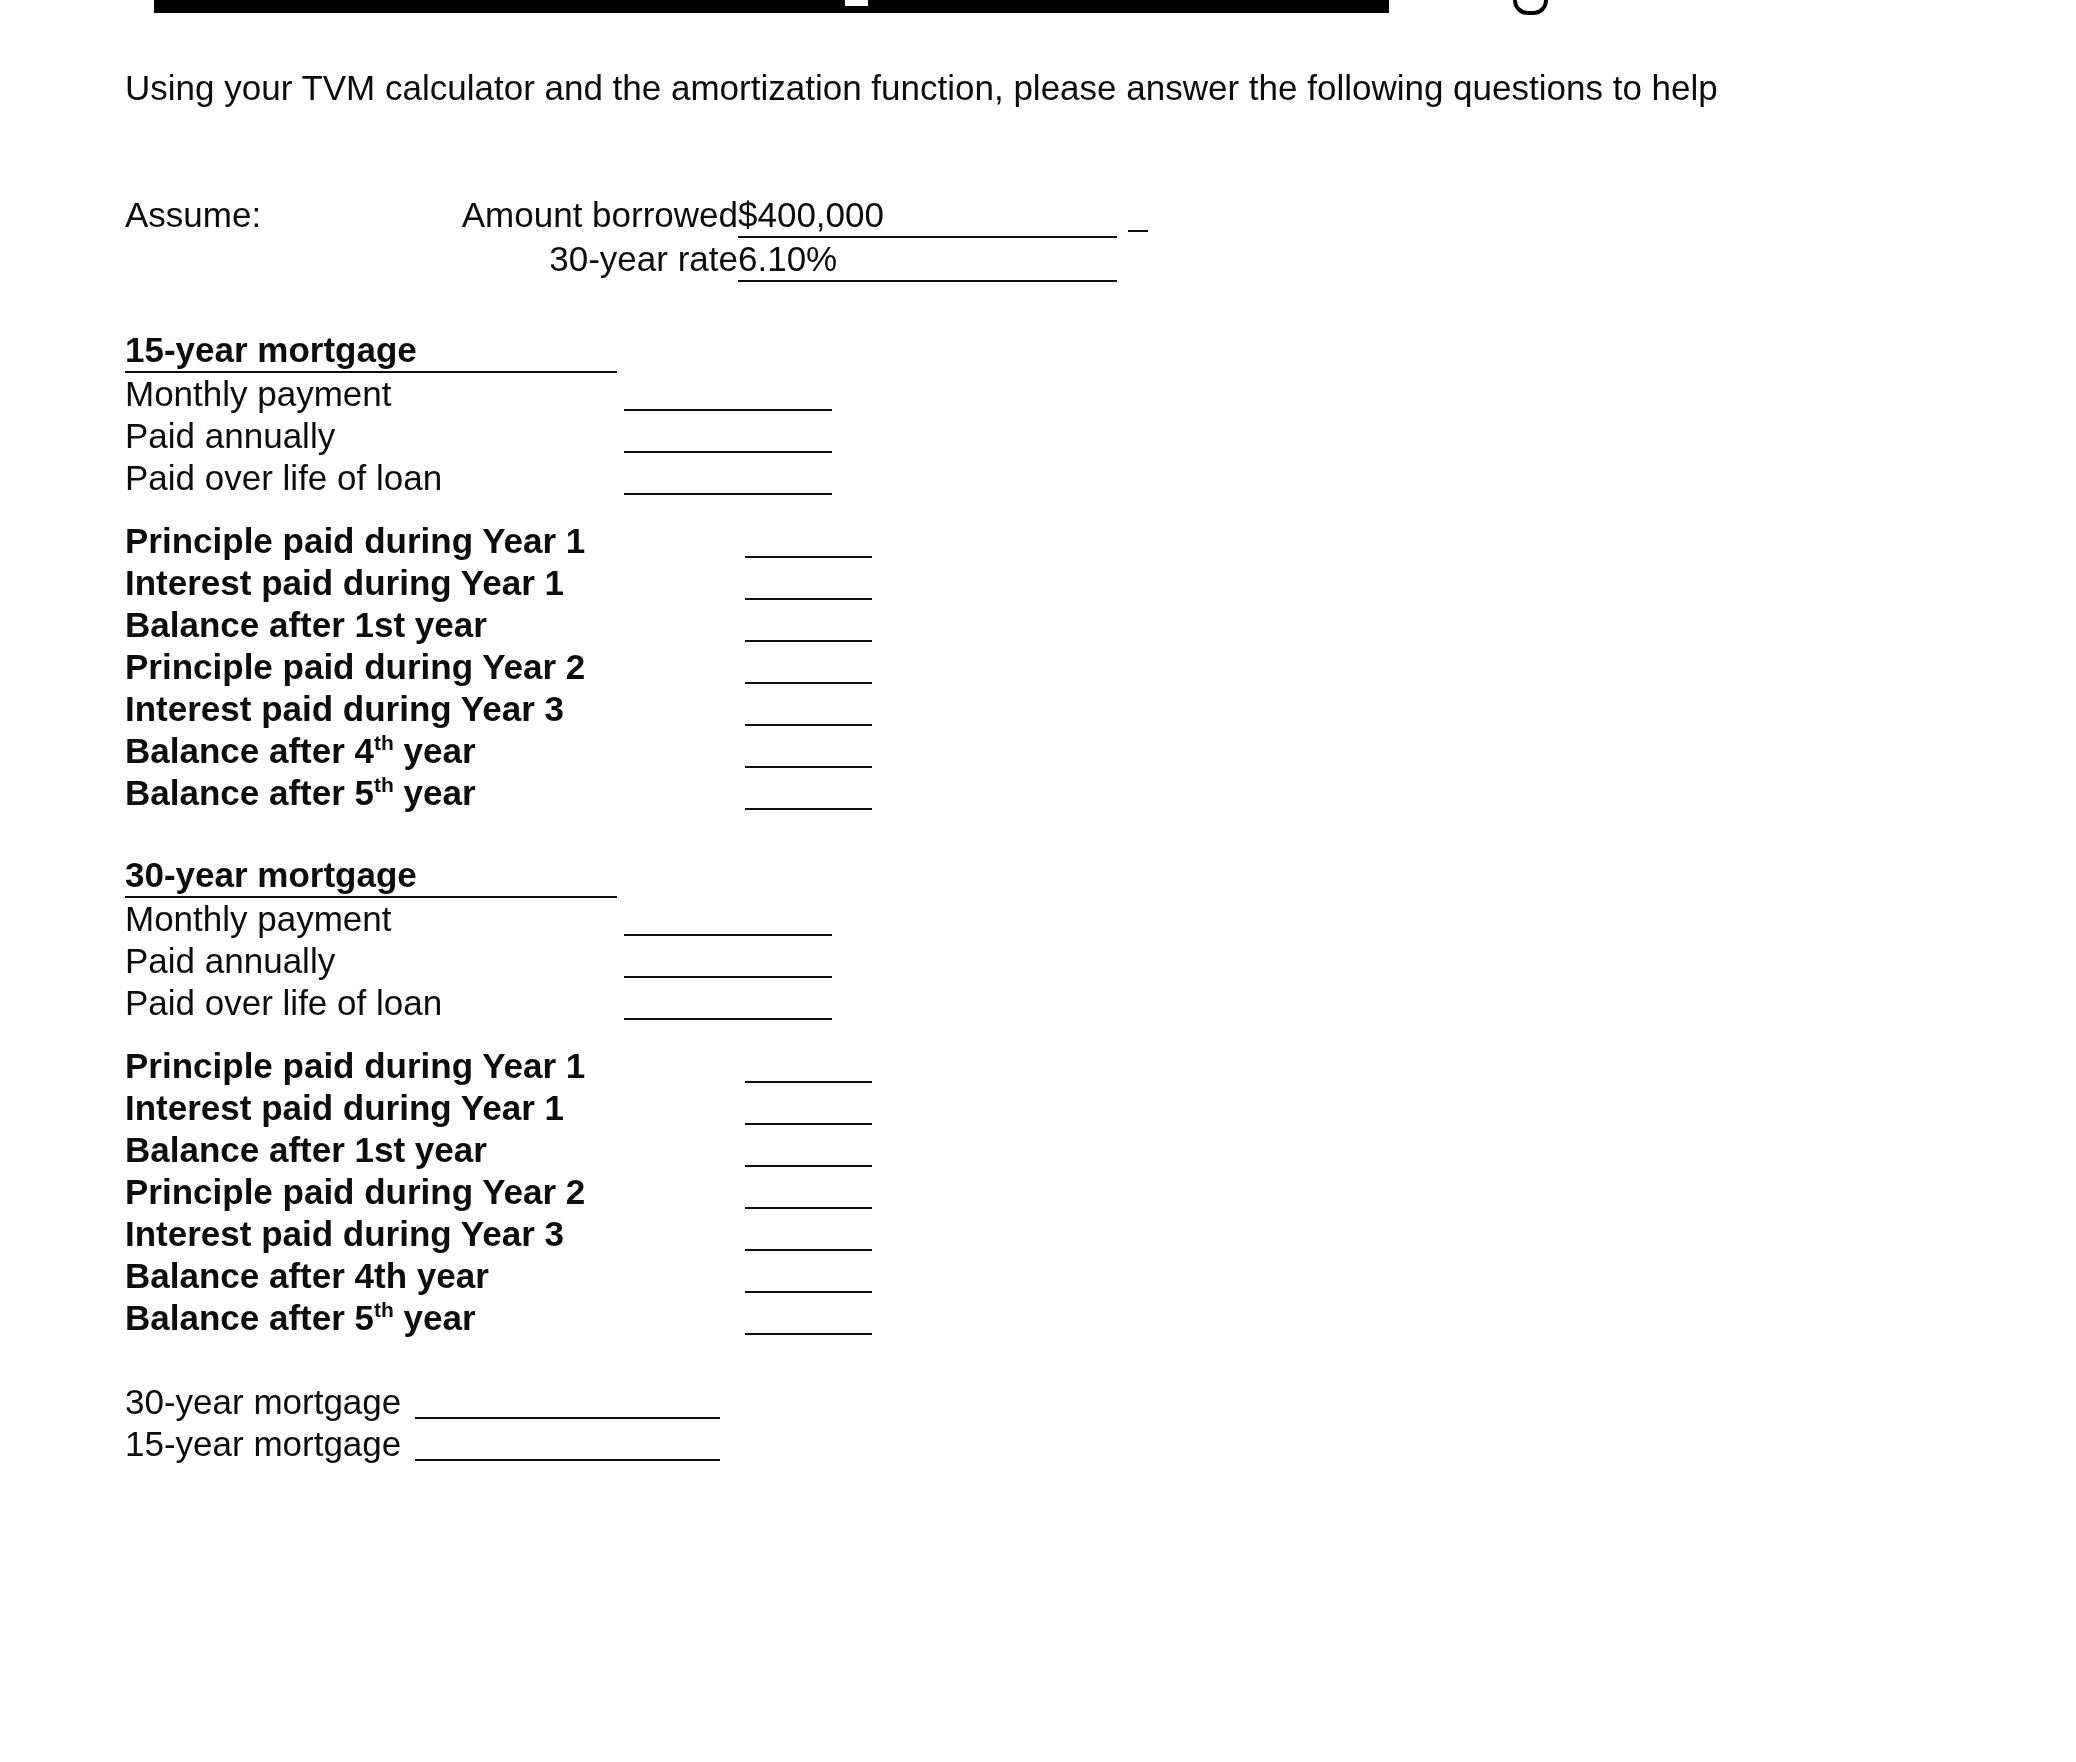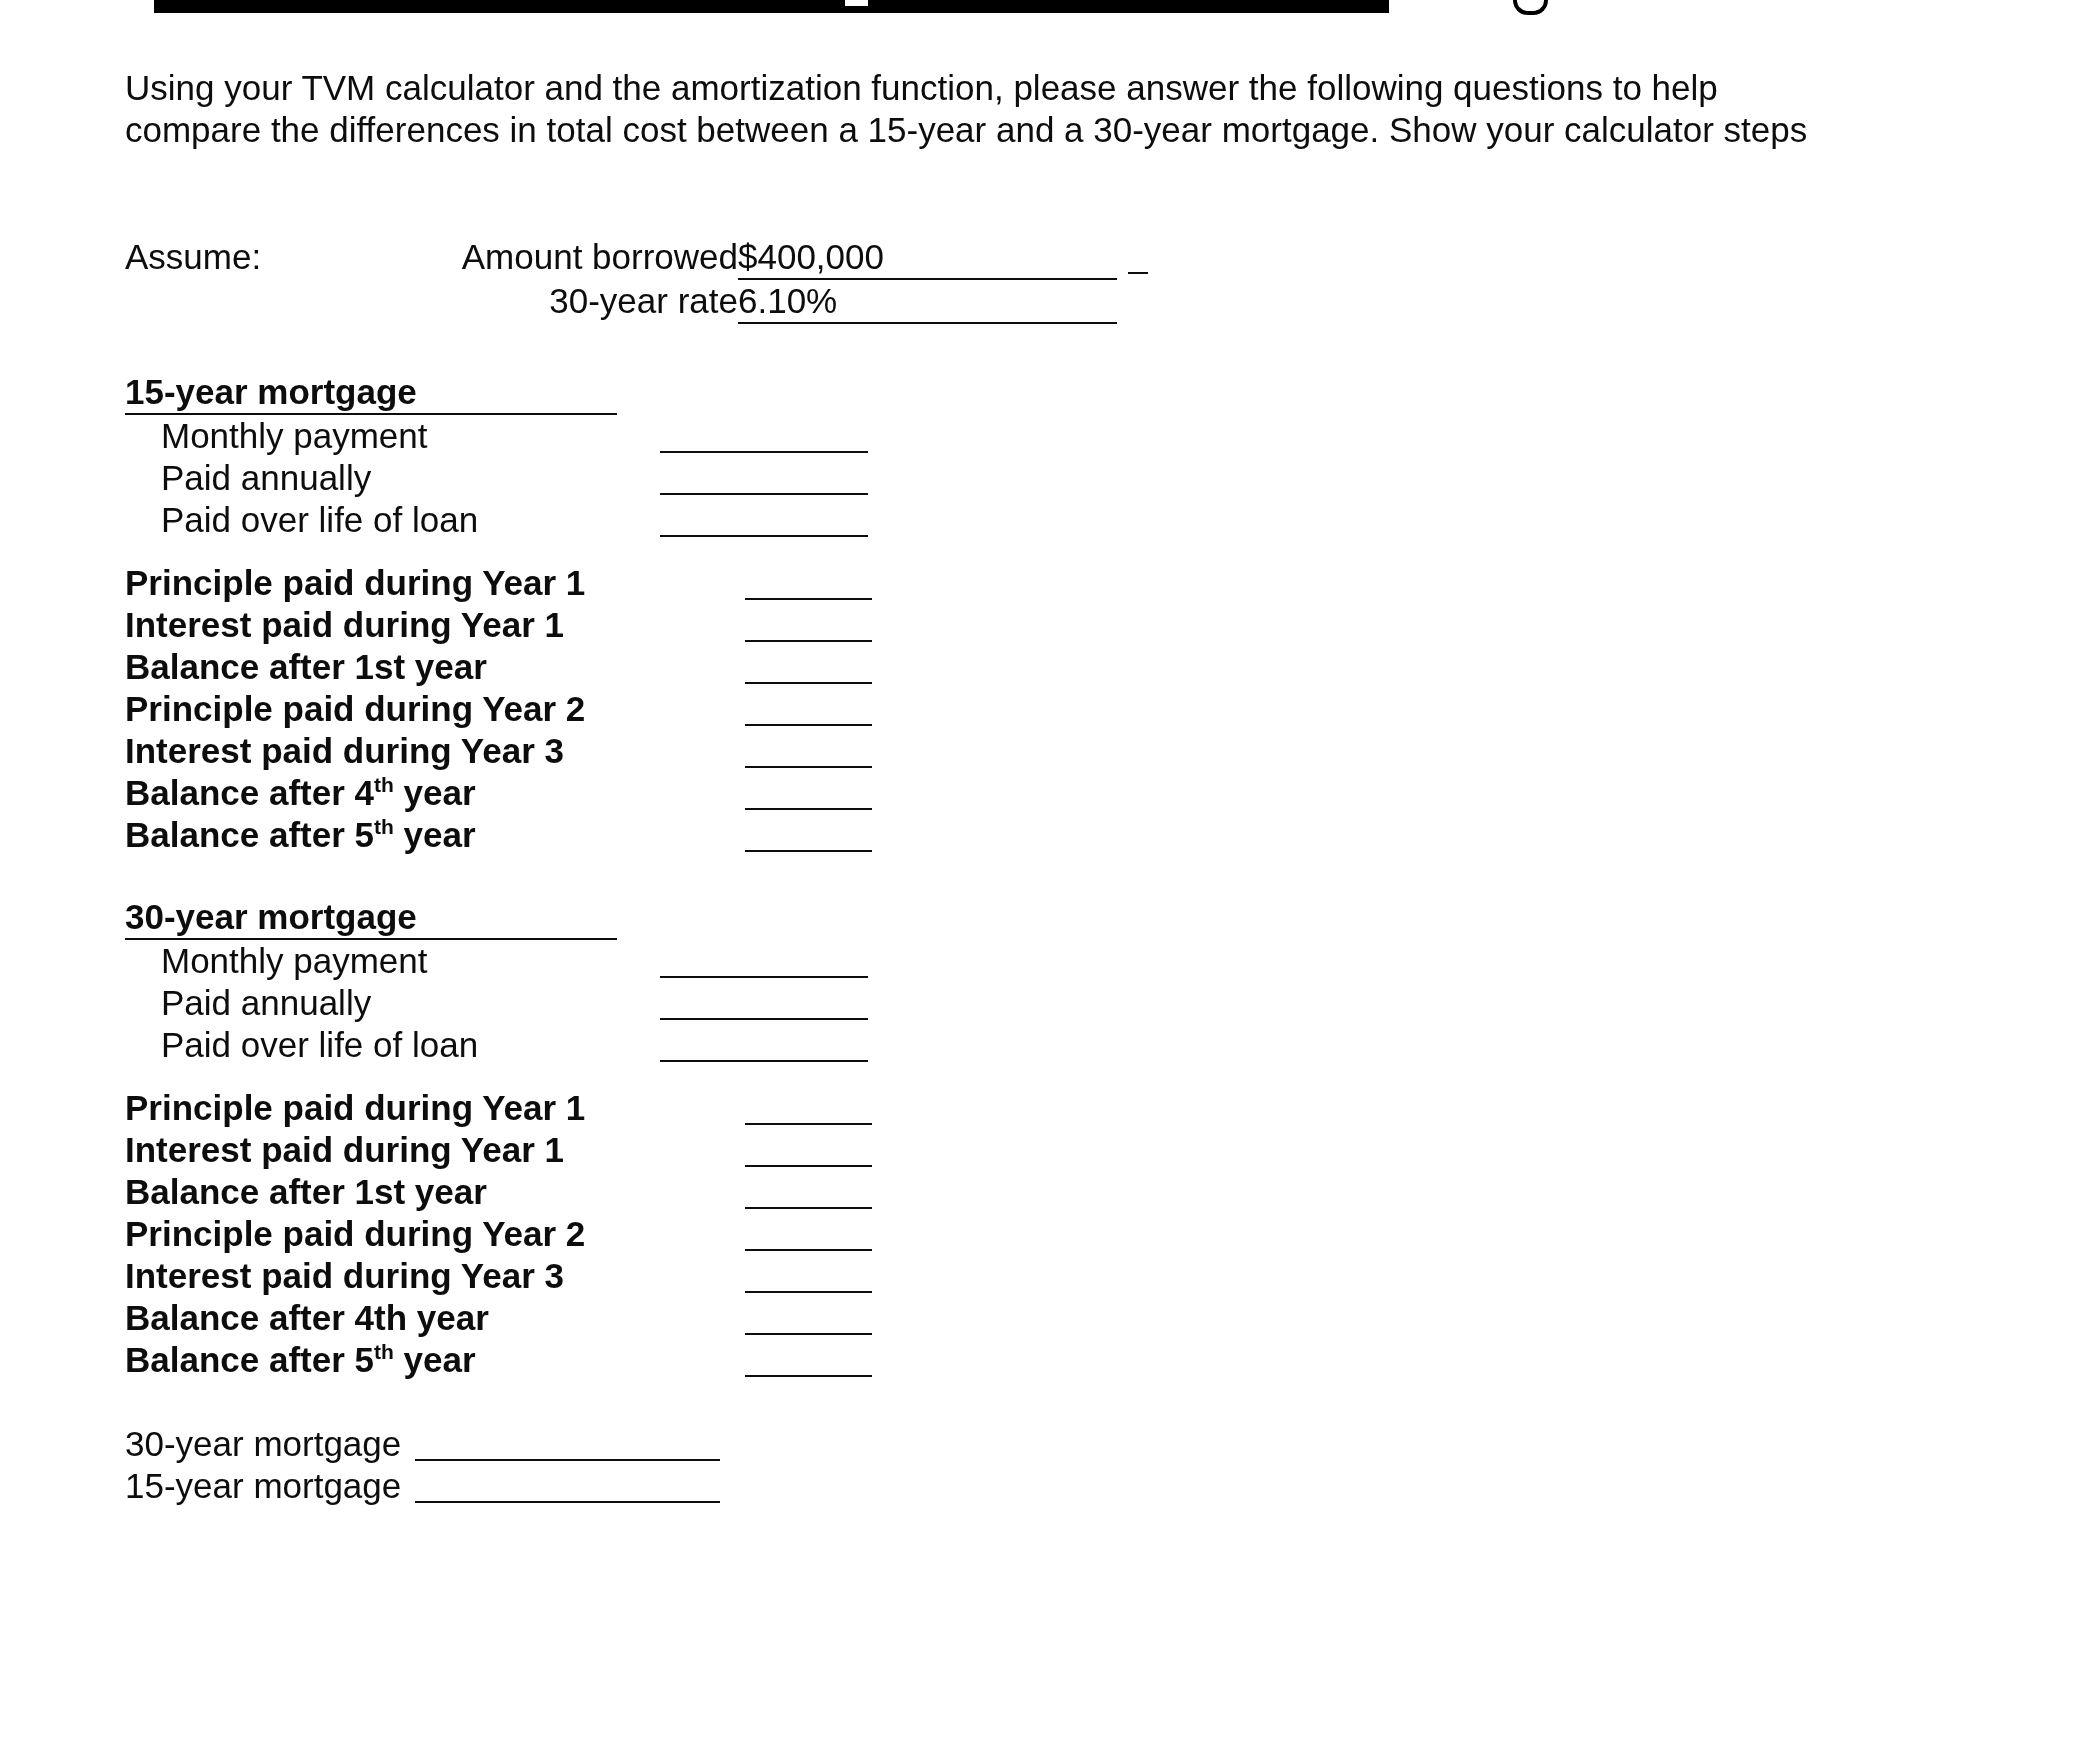--- a/index.html
+++ b/index.html
@@ -33,21 +33,21 @@
 
   .heading {
     font-weight: 700;
     display: inline-block;
     min-width: 492px;
     border-bottom: 2.7px solid #0d0d0d;
   }
 
   .acol1 { display: inline-block; width: 249px; }
   .acol2 { display: inline-block; width: 364px; text-align: right; }
-  .lbl-pay { display: inline-block; width: 499px; margin-left: 36px; }
+  .lbl-pay { display: inline-block; width: 499px; }
   .lbl-det { display: inline-block; width: 620px; }
   .ans-lbl { display: inline-block; }
 
   .blank {
     display: inline-block;
     border-bottom: 2px solid #0d0d0d;
     position: relative;
     top: 5.4px;
   }
   .blank.pay { width: 208px; }
@@ -67,21 +67,20 @@
 
 <div class="topbar">
   <span class="notch"></span>
 </div>
 <div class="arc"></div>
 
 <div class="content">
 
   <div class="intro">
     <div class="line">Using your TVM calculator and the amortization function, please answer the following questions to help</div>
-    <div class="line">compare the differences in total cost between a 15-year and a 30-year mortgage. Show your calculator steps</div>
   </div>
 
   <div class="assume">
     <div class="line">
       <span class="acol1">Assume:</span><span class="acol2">Amount borrowed</span><span class="blank val">$400,000</span><span class="blank tick"></span>
     </div>
     <div class="line">
       <span class="acol1"></span><span class="acol2">30-year rate</span><span class="blank val">6.10%</span>
     </div>
   </div>

